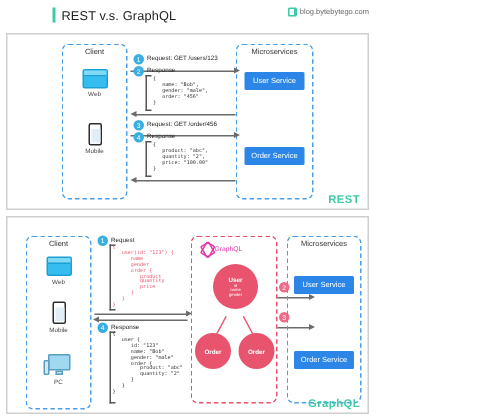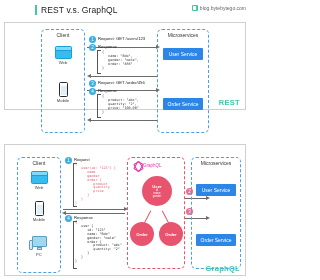--- a/index.html
+++ b/index.html
@@ -41,21 +41,21 @@
     content: ""; position: absolute; left: 1.5px; top: 1px;
     width: 3px; height: 4px; background: #fff; border-radius: .5px;
   }
   #brand-text { font-size: 5px; color: #666; white-space: nowrap; }
 
   
   .panel {
     position: absolute; left: 4px; width: 242px;
     border: 1px solid #cfcfcf; background: #fff;
   }
-  #panel-rest    { top: 22px; height: 88px; }
+  #panel-rest    { top: 22px; height: 118px; }
   #panel-graphql { top: 144px; height: 132px; }
 
   .panel-label {
     position: absolute; right: 5px; bottom: 2px;
     font-size: 7.5px; font-weight: bold; color: #3ec9a7;
     letter-spacing: .3px;
   }
 
   
   .dashed-box {

